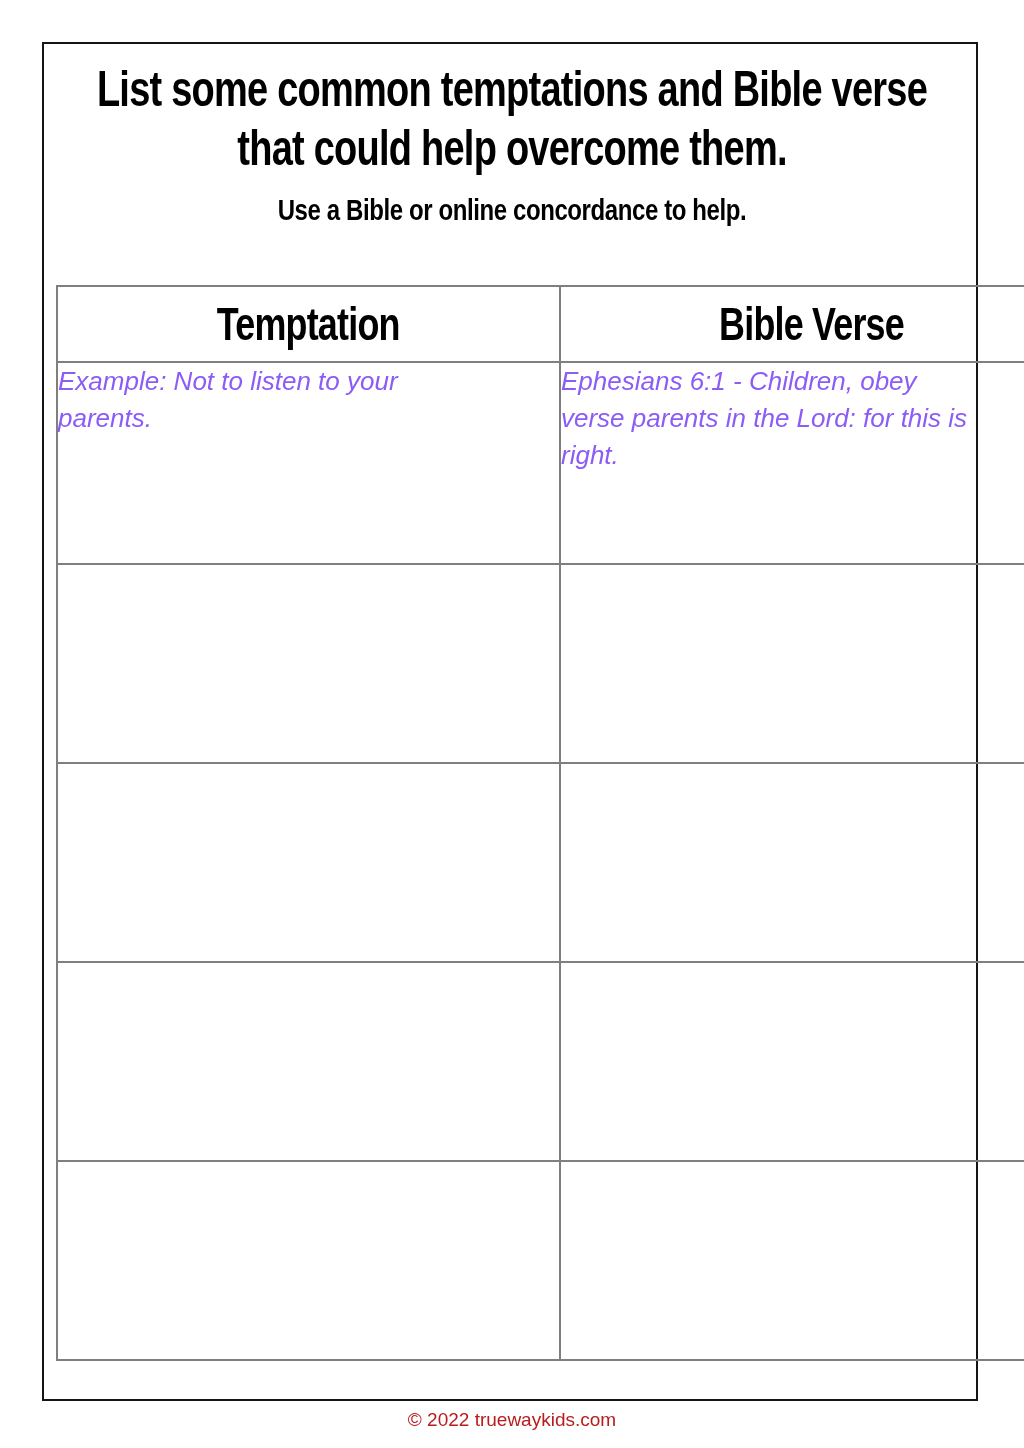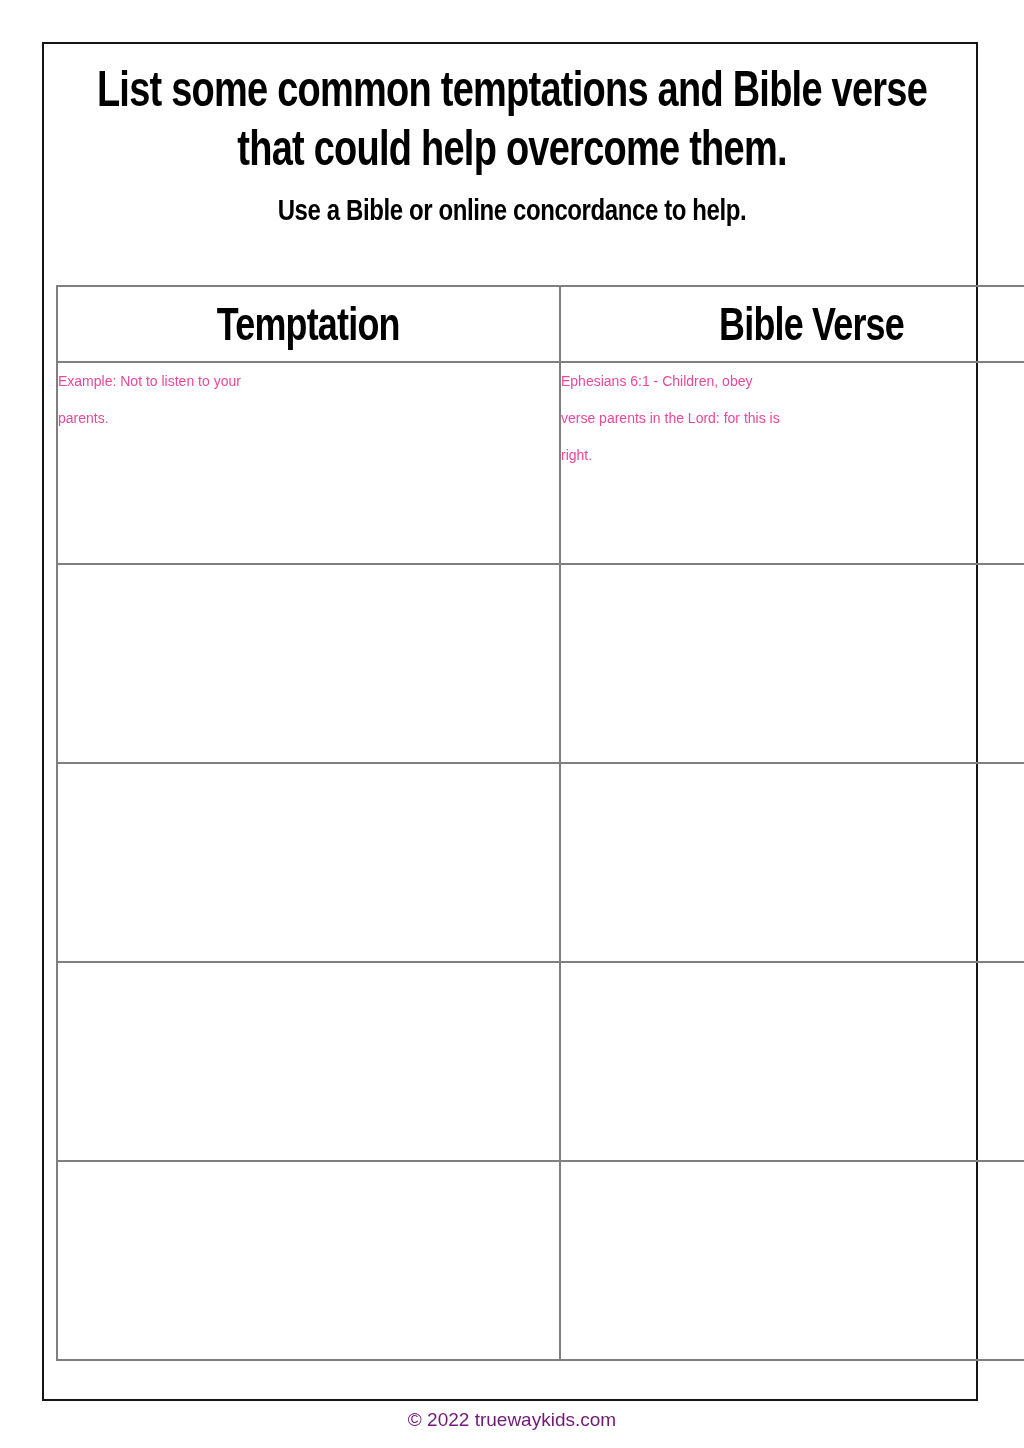--- a/index.html
+++ b/index.html
@@ -65,33 +65,34 @@
     font-size:46px;
     line-height:48px;
     letter-spacing:-1px;
   }
   tbody tr{height:199px;}
   tbody tr.example-row{height:202px;}
   td.cell{
     vertical-align:top;
     text-align:left;
     padding:9px 12px;
-    font-size:14px;
+    font-style:italic;
+    font-size:26px;
     line-height:37px;
     white-space:pre;
-    color:#ec4899;
+    color:#8b5cf6;
   }
   .footer{
     position:absolute;
     left:0; top:1408px;
     width:100%;
     text-align:center;
     font-size:19px;
     line-height:24px;
-    color:#701a75;
+    color:#b91c1c;
   }
 </style>
 </head>
 <body>
 
 <div class="page">
 
   <div class="border-frame"></div>
 
   <div class="title title-line1 condensed">List some common temptations and Bible verse</div>

